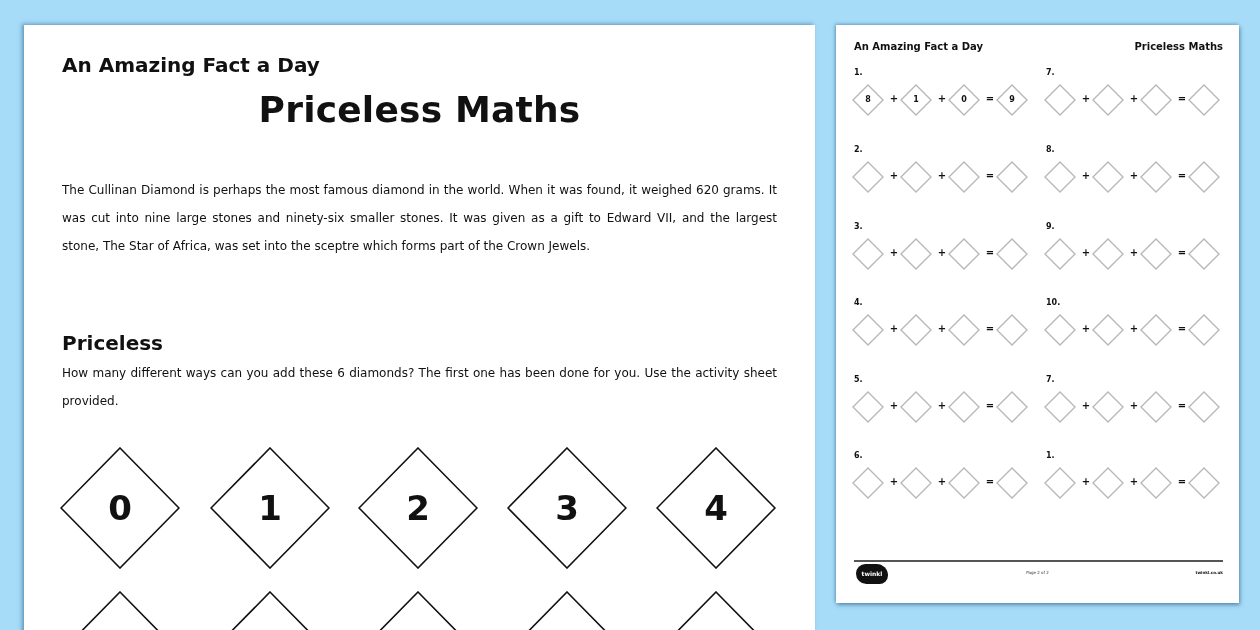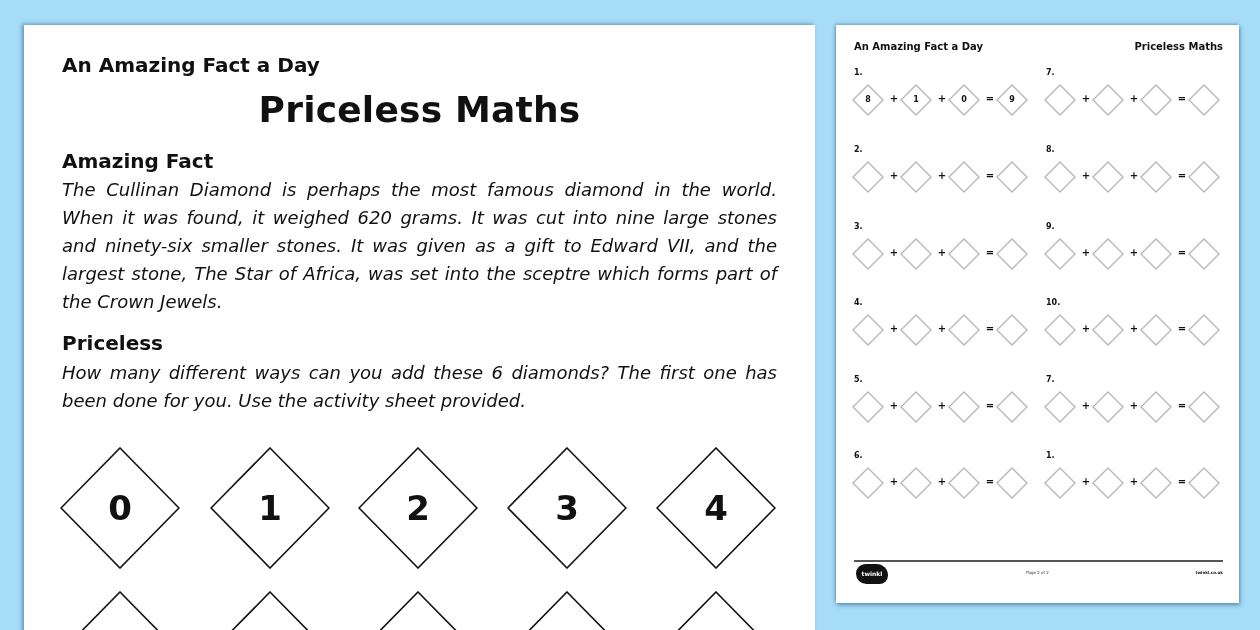--- a/index.html
+++ b/index.html
@@ -11,21 +11,21 @@
     background: #fff; box-shadow: -2px -1px 4px rgba(40,90,130,0.55);
   }
   .page-right {
     position: absolute; left: 836px; top: 25px; width: 403px; height: 578px;
     background: #fff; box-shadow: 1px 2px 4px rgba(40,90,130,0.6), -1px -1px 3px rgba(40,90,130,0.4);
   }
 
   .lp-kicker { position: absolute; left: 38px; top: 28px; font-size: 20px; font-weight: bold; }
   .lp-title { position: absolute; left: 0; width: 791px; top: 64px; text-align: center; font-size: 36px; font-weight: bold; letter-spacing: 0.2px; }
   .lp-h2 { position: absolute; left: 38px; font-size: 20px; font-weight: bold; }
-  .lp-para { position: absolute; left: 38px; width: 715px; font-size: 18px; line-height: 28px; text-align: justify; text-align-last: left; font-style: italic; }
+  .lp-para { position: absolute; left: 38px; width: 715px; font-size: 12px; line-height: 28px; text-align: justify; text-align-last: left; }
 
   .big-diamond { position: absolute; width: 120px; height: 122px; }
   .big-diamond svg { position: absolute; left: 0; top: 0; }
   .big-diamond span { position: absolute; left: 0; top: 0; width: 120px; height: 122px; line-height: 122px; text-align: center; font-size: 34px; font-weight: bold; }
 
   .rp-kicker { position: absolute; left: 18px; top: 16px; font-size: 10px; font-weight: bold; }
   .rp-title { position: absolute; right: 16px; top: 16px; font-size: 10px; font-weight: bold; }
   .rp-label { position: absolute; font-size: 8px; font-weight: bold; }
   .small-d { position: absolute; width: 32px; height: 32px; }
   .small-d span { position: absolute; left: 0; top: 0; width: 32px; height: 32px; line-height: 32px; text-align: center; font-size: 8px; font-weight: bold; }
@@ -35,21 +35,20 @@
   .rp-logo { position: absolute; left: 20px; top: 539px; width: 32px; height: 20px; background: #111; border-radius: 10px 12px 9px 11px; color: #fff; font-size: 6px; text-align: center; line-height: 20px; font-weight: bold; }
   .rp-page { position: absolute; left: 0; width: 403px; top: 545px; text-align: center; font-size: 4px; color: #333; }
   .rp-url { position: absolute; right: 16px; top: 545px; font-size: 4px; font-weight: bold; }
 </style>
 </head>
 <body>
 
 <div class="page-left">
   <div class="lp-kicker">An Amazing Fact a Day</div>
   <div class="lp-title">Priceless Maths</div>
-  <div class="lp-h2" style="top:124px">Amazing Fact</div>
   <div class="lp-para" style="top:151px">The Cullinan Diamond is perhaps the most famous diamond in the world. When it was found, it weighed 620 grams. It was cut into nine large stones and ninety-six smaller stones. It was given as a gift to Edward VII, and the largest stone, The Star of Africa, was set into the sceptre which forms part of the Crown Jewels.</div>
   <div class="lp-h2" style="top:306px">Priceless</div>
   <div class="lp-para" style="top:334px">How many different ways can you add these 6 diamonds? The first one has been done for you. Use the activity sheet provided.</div>
 
   <div id="big-diamonds">
       <div class="big-diamond" style="left: 36px; top: 422px;">
         <svg width="120" height="122">
           <polygon points="60,1 119,61 60,121 1,61" fill="#fff" stroke="#111" stroke-width="1.6"></polygon>
         </svg>
         <span>0</span>

